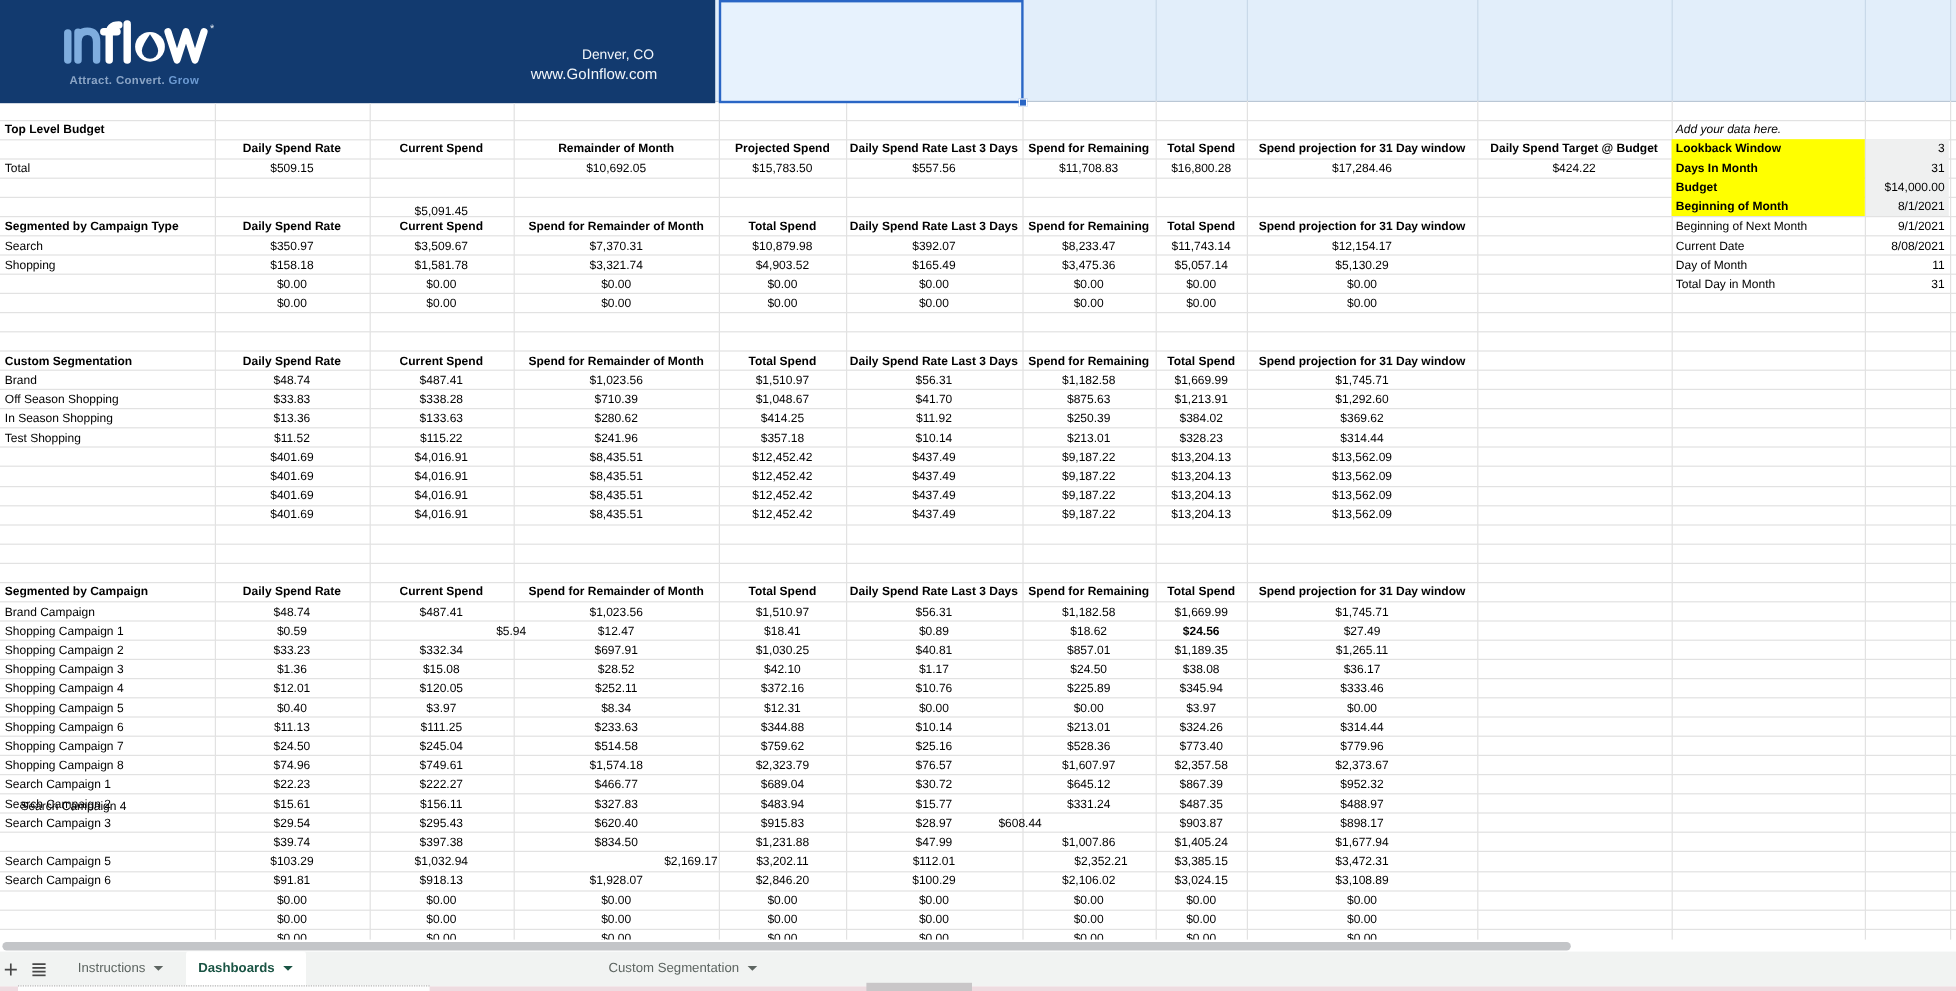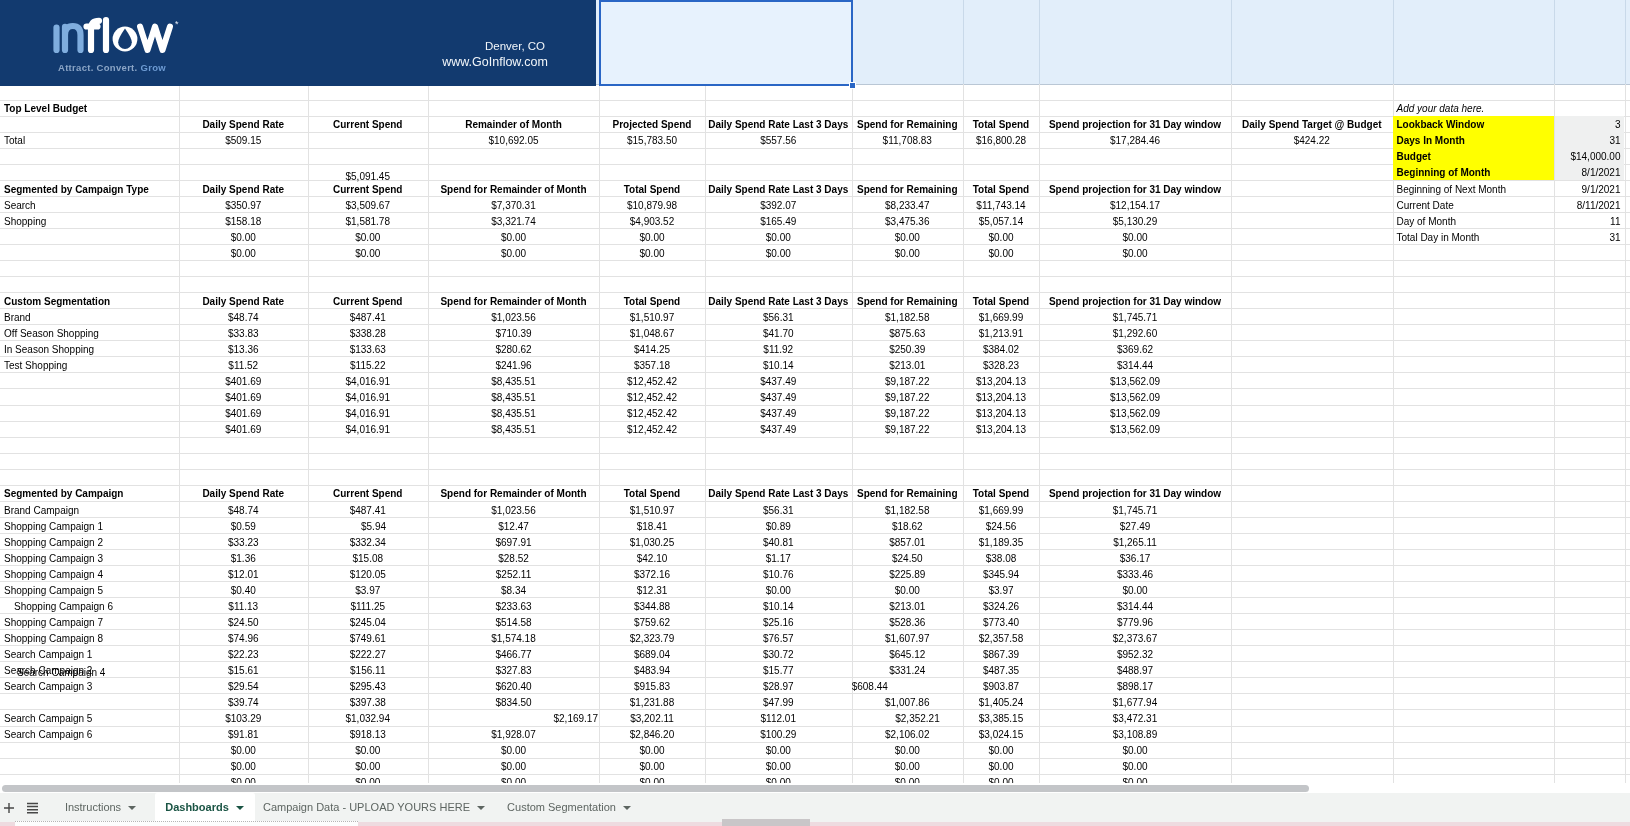--- a/index.html
+++ b/index.html
@@ -101,21 +101,21 @@
 <div class="c" style="left:1px;top:325.95px;width:177px;padding-left:3px;width:174px;">Off Season Shopping</div>
 <div class="c" style="left:1px;top:342px;width:177px;padding-left:3px;width:174px;">In Season Shopping</div>
 <div class="c" style="left:1px;top:358.05px;width:177px;padding-left:3px;width:174px;">Test Shopping</div>
 <div class="c b" style="left:1px;top:486.45px;width:177px;padding-left:3px;width:174px;">Segmented by Campaign</div>
 <div class="c" style="left:1px;top:502.5px;width:177px;padding-left:3px;width:174px;">Brand Campaign</div>
 <div class="c" style="left:1px;top:518.55px;width:177px;padding-left:3px;width:174px;">Shopping Campaign 1</div>
 <div class="c" style="left:1px;top:534.6px;width:177px;padding-left:3px;width:174px;">Shopping Campaign 2</div>
 <div class="c" style="left:1px;top:550.65px;width:177px;padding-left:3px;width:174px;">Shopping Campaign 3</div>
 <div class="c" style="left:1px;top:566.7px;width:177px;padding-left:3px;width:174px;">Shopping Campaign 4</div>
 <div class="c" style="left:1px;top:582.75px;width:177px;padding-left:3px;width:174px;">Shopping Campaign 5</div>
-<div class="c" style="left:1px;top:598.8px;width:177px;padding-left:13px;width:174px;">Shopping Campaign 6</div>
+<div class="c" style="left:1px;top:598.8px;width:177px;padding-left:3px;width:174px;">Shopping Campaign 6</div>
 <div class="c" style="left:1px;top:614.85px;width:177px;padding-left:3px;width:174px;">Shopping Campaign 7</div>
 <div class="c" style="left:1px;top:630.9px;width:177px;padding-left:3px;width:174px;">Shopping Campaign 8</div>
 <div class="c" style="left:1px;top:646.95px;width:177px;padding-left:3px;width:174px;">Search Campaign 1</div>
 <div class="c" style="left:1px;top:663px;width:177px;padding-left:3px;width:174px;">Search Campaign 2</div>
 <div class="c" style="left:1px;top:679.05px;width:177px;padding-left:3px;width:174px;">Search Campaign 3</div>
 <div class="c" style="left:1px;top:665px;width:177px;padding-left:16px;width:174px;">Search Campaign 4</div>
 <div class="c" style="left:1px;top:711.15px;width:177px;padding-left:3px;width:174px;">Search Campaign 5</div>
 <div class="c" style="left:1px;top:727.2px;width:177px;padding-left:3px;width:174px;">Search Campaign 6</div>
 <div class="c b" style="left:180px;top:117.3px;width:126.5px;text-align:center;">Daily Spend Rate</div>
 <div class="c b" style="left:308.5px;top:117.3px;width:118.5px;text-align:center;">Current Spend</div>
@@ -257,26 +257,26 @@
 <div class="c" style="left:1040px;top:422.25px;width:190px;text-align:center;">$13,562.09</div>
 <div class="c" style="left:180px;top:502.5px;width:126.5px;text-align:center;">$48.74</div>
 <div class="c" style="left:308.5px;top:502.5px;width:118.5px;text-align:center;">$487.41</div>
 <div class="c" style="left:429px;top:502.5px;width:169px;text-align:center;">$1,023.56</div>
 <div class="c" style="left:600px;top:502.5px;width:104px;text-align:center;">$1,510.97</div>
 <div class="c" style="left:706px;top:502.5px;width:144.5px;text-align:center;">$56.31</div>
 <div class="c" style="left:852.5px;top:502.5px;width:109.5px;text-align:center;">$1,182.58</div>
 <div class="c" style="left:964px;top:502.5px;width:74px;text-align:center;">$1,669.99</div>
 <div class="c" style="left:1040px;top:502.5px;width:190px;text-align:center;">$1,745.71</div>
 <div class="c" style="left:180px;top:518.55px;width:126.5px;text-align:center;">$0.59</div>
-<div class="c" style="left:308.5px;top:518.55px;width:130px;text-align:center;">$5.94</div>
+<div class="c" style="left:308.5px;top:518.55px;width:130px;text-align:right;">$5.94</div>
 <div class="c" style="left:429px;top:518.55px;width:169px;text-align:center;">$12.47</div>
 <div class="c" style="left:600px;top:518.55px;width:104px;text-align:center;">$18.41</div>
 <div class="c" style="left:706px;top:518.55px;width:144.5px;text-align:center;">$0.89</div>
 <div class="c" style="left:852.5px;top:518.55px;width:109.5px;text-align:center;">$18.62</div>
-<div class="c" style="left:964px;top:518.55px;width:74px;text-align:center;">$24.56</div>
+<div class="c" style="left:964px;top:518.55px;width:74px;text-align:center;font-weight:bold;">$24.56</div>
 <div class="c" style="left:1040px;top:518.55px;width:190px;text-align:center;">$27.49</div>
 <div class="c" style="left:180px;top:534.6px;width:126.5px;text-align:center;">$33.23</div>
 <div class="c" style="left:308.5px;top:534.6px;width:118.5px;text-align:center;">$332.34</div>
 <div class="c" style="left:429px;top:534.6px;width:169px;text-align:center;">$697.91</div>
 <div class="c" style="left:600px;top:534.6px;width:104px;text-align:center;">$1,030.25</div>
 <div class="c" style="left:706px;top:534.6px;width:144.5px;text-align:center;">$40.81</div>
 <div class="c" style="left:852.5px;top:534.6px;width:109.5px;text-align:center;">$857.01</div>
 <div class="c" style="left:964px;top:534.6px;width:74px;text-align:center;">$1,189.35</div>
 <div class="c" style="left:1040px;top:534.6px;width:190px;text-align:center;">$1,265.11</div>
 <div class="c" style="left:180px;top:550.65px;width:126.5px;text-align:center;">$1.36</div>
@@ -341,21 +341,21 @@
 <div class="c" style="left:600px;top:663px;width:104px;text-align:center;">$483.94</div>
 <div class="c" style="left:706px;top:663px;width:144.5px;text-align:center;">$15.77</div>
 <div class="c" style="left:852.5px;top:663px;width:109.5px;text-align:center;">$331.24</div>
 <div class="c" style="left:964px;top:663px;width:74px;text-align:center;">$487.35</div>
 <div class="c" style="left:1040px;top:663px;width:190px;text-align:center;">$488.97</div>
 <div class="c" style="left:180px;top:679.05px;width:126.5px;text-align:center;">$29.54</div>
 <div class="c" style="left:308.5px;top:679.05px;width:118.5px;text-align:center;">$295.43</div>
 <div class="c" style="left:429px;top:679.05px;width:169px;text-align:center;">$620.40</div>
 <div class="c" style="left:600px;top:679.05px;width:104px;text-align:center;">$915.83</div>
 <div class="c" style="left:706px;top:679.05px;width:144.5px;text-align:center;">$28.97</div>
-<div class="c" style="left:815px;top:679.05px;width:109.5px;text-align:center;">$608.44</div>
+<div class="c" style="left:832px;top:679.05px;width:109.5px;">$608.44</div>
 <div class="c" style="left:964px;top:679.05px;width:74px;text-align:center;">$903.87</div>
 <div class="c" style="left:1040px;top:679.05px;width:190px;text-align:center;">$898.17</div>
 <div class="c" style="left:180px;top:695.1px;width:126.5px;text-align:center;">$39.74</div>
 <div class="c" style="left:308.5px;top:695.1px;width:118.5px;text-align:center;">$397.38</div>
 <div class="c" style="left:429px;top:695.1px;width:169px;text-align:center;">$834.50</div>
 <div class="c" style="left:600px;top:695.1px;width:104px;text-align:center;">$1,231.88</div>
 <div class="c" style="left:706px;top:695.1px;width:144.5px;text-align:center;">$47.99</div>
 <div class="c" style="left:852.5px;top:695.1px;width:109.5px;text-align:center;">$1,007.86</div>
 <div class="c" style="left:964px;top:695.1px;width:74px;text-align:center;">$1,405.24</div>
 <div class="c" style="left:1040px;top:695.1px;width:190px;text-align:center;">$1,677.94</div>
@@ -406,34 +406,33 @@
 <div class="c b" style="left:1393.5px;top:165.45px;width:159.5px;padding-left:3px;width:156.5px;">Beginning of Month</div>
 <div class="c" style="left:1393.5px;top:181.5px;width:159.5px;padding-left:3px;width:156.5px;">Beginning of Next Month</div>
 <div class="c" style="left:1393.5px;top:197.55px;width:159.5px;padding-left:3px;width:156.5px;">Current Date</div>
 <div class="c" style="left:1393.5px;top:213.6px;width:159.5px;padding-left:3px;width:156.5px;">Day of Month</div>
 <div class="c" style="left:1393.5px;top:229.65px;width:159.5px;padding-left:3px;width:156.5px;">Total Day in Month</div>
 <div class="c" style="left:1555px;top:117.3px;width:68.5px;text-align:right;padding-right:3px;width:65.5px;">3</div>
 <div class="c" style="left:1555px;top:133.35px;width:68.5px;text-align:right;padding-right:3px;width:65.5px;">31</div>
 <div class="c" style="left:1555px;top:149.4px;width:68.5px;text-align:right;padding-right:3px;width:65.5px;">$14,000.00</div>
 <div class="c" style="left:1555px;top:165.45px;width:68.5px;text-align:right;padding-right:3px;width:65.5px;">8/1/2021</div>
 <div class="c" style="left:1555px;top:181.5px;width:68.5px;text-align:right;padding-right:3px;width:65.5px;">9/1/2021</div>
-<div class="c" style="left:1555px;top:197.55px;width:68.5px;text-align:right;padding-right:3px;width:65.5px;">8/11/2021</div>
+<div class="c" style="left:1555px;top:197.55px;width:68.5px;text-align:right;padding-right:3px;width:65.5px;">8/08/2021</div>
 <div class="c" style="left:1555px;top:213.6px;width:68.5px;text-align:right;padding-right:3px;width:65.5px;">11</div>
 <div class="c" style="left:1555px;top:229.65px;width:68.5px;text-align:right;padding-right:3px;width:65.5px;">31</div>
 <div style="position:absolute;left:598.5px;top:0;width:254px;height:85.5px;border:2px solid #2a66c5;box-sizing:border-box;background:#e7f2fd;"></div>
 <div style="position:absolute;left:848.5px;top:81.5px;width:5.5px;height:5.5px;background:#2a66c5;border:1px solid #fff;box-sizing:content-box;"></div>
 <div style="position:absolute;left:0;top:783px;width:1630px;height:10px;background:#ffffff;"></div>
 <div style="position:absolute;left:2px;top:784.5px;width:1307px;height:7px;background:#c3c5c8;border-radius:4px;"></div>
 <div style="position:absolute;left:0;top:793px;width:1630px;height:29px;background:#f1f3f2;">
 <svg style="position:absolute;left:3px;top:9px;" width="12" height="12" viewBox="0 0 12 12">
       <path d="M6 1 L6 11 M1 6 L11 6" stroke="#474747" stroke-width="1.4"></path>
     </svg>
 <svg style="position:absolute;left:26px;top:9px;" width="13" height="12" viewBox="0 0 13 12">
       <path d="M1 1.5 H12 M1 4.6 H12 M1 7.7 H12 M1 10.8 H12" stroke="#474747" stroke-width="1.5"></path>
     </svg>
 <div style="position:absolute;left:52px;top:0;width:97px;height:29px;line-height:28px;text-align:center;font-size:11px;color:#5d6561;">Instructions<span style="display:inline-block;margin-left:7px;vertical-align:middle;width:0;height:0;border-left:4px solid transparent;border-right:4px solid transparent;border-top:4.5px solid #5d6561;"></span></div>
 <div style="position:absolute;left:154.5px;top:0;width:100px;height:29px;background:#fff;border-radius:2px 2px 0 0;"></div>
 <div style="position:absolute;left:154.5px;top:0;width:100px;height:29px;line-height:28px;text-align:center;font-size:11px;font-weight:bold;color:#1a5444;">Dashboards<span style="display:inline-block;margin-left:7px;vertical-align:middle;width:0;height:0;border-left:4px solid transparent;border-right:4px solid transparent;border-top:4.5px solid #1a5444;"></span></div>
-<div style="position:absolute;left:258px;top:0;width:232px;height:29px;line-height:28px;text-align:center;font-size:11px;color:#5d6561;">Campaign Data - UPLOAD YOURS HERE<span style="display:inline-block;margin-left:7px;vertical-align:middle;width:0;height:0;border-left:4px solid transparent;border-right:4px solid transparent;border-top:4.5px solid #5d6561;"></span></div>
 <div style="position:absolute;left:496px;top:0;width:146px;height:29px;line-height:28px;text-align:center;font-size:11px;color:#5d6561;">Custom Segmentation<span style="display:inline-block;margin-left:7px;vertical-align:middle;width:0;height:0;border-left:4px solid transparent;border-right:4px solid transparent;border-top:4.5px solid #5d6561;"></span></div>
 </div>
 <div style="position:absolute;left:0;top:822px;width:1630px;height:4px;background:#eedbe0;"></div>
 <div style="position:absolute;left:15px;top:821px;width:343px;height:5px;background:#fdfdfd;border-top:1px dotted #b5b5b5;"></div>
 <div style="position:absolute;left:722px;top:819px;width:88px;height:7px;background:#c9c6c8;"></div>
 </body></html>

